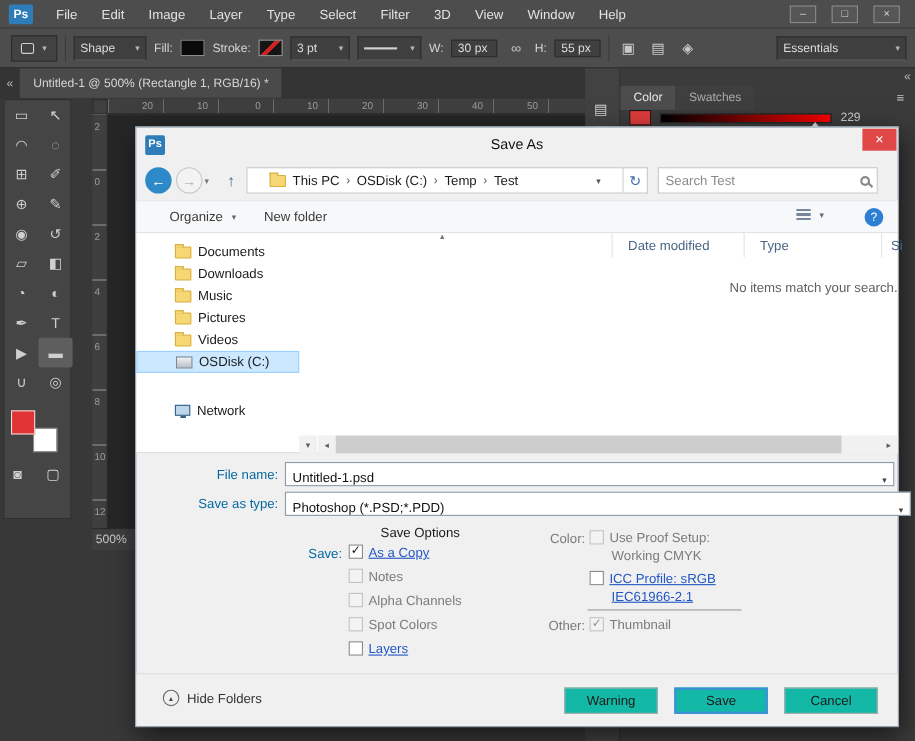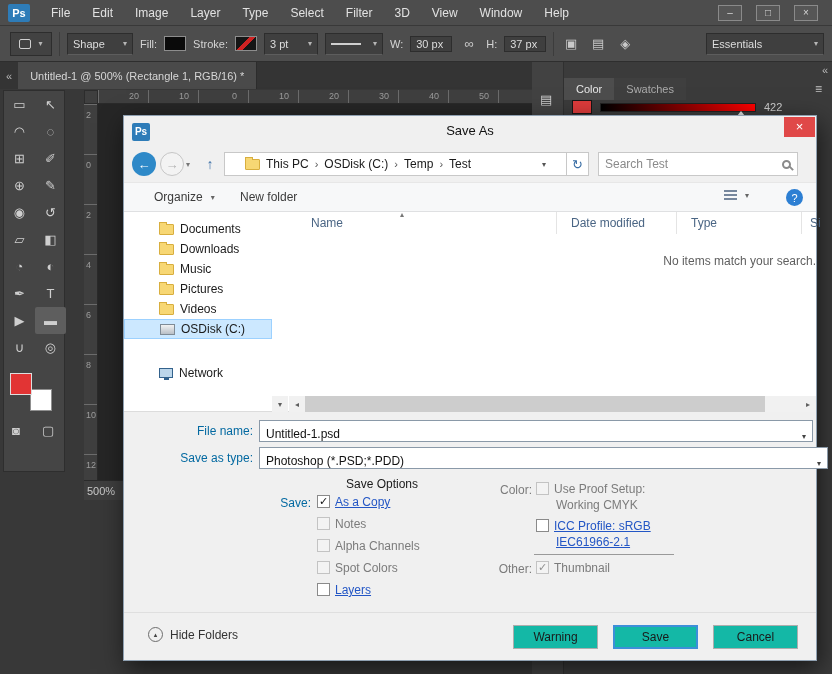--- a/index.html
+++ b/index.html
@@ -160,21 +160,21 @@
     <span class="dd">▾</span>
   </div>
   <div class="ps-combo" style="width:58px">
     <span class="line-sample"></span>
     <span class="dd">▾</span>
   </div>
   <span class="ps-label">W:</span>
   <div class="ps-input">30 px</div>
   <span class="ps-icon">∞</span>
   <span class="ps-label">H:</span>
-  <div class="ps-input">37 px</div>
+  <div class="ps-input">55 px</div>
   <div class="sep"></div>
   <span class="ps-icon">▣</span>
   <span class="ps-icon">▤</span>
   <span class="ps-icon">◈</span>
   <div class="ps-combo workspace">
     <span>Essentials</span>
     <span class="dd">▾</span>
   </div>
 </div>
 
@@ -249,21 +249,21 @@
   <div class="ptabs">
     <div class="ptab active">Color</div>
     <div class="ptab inactive">Swatches</div>
   </div>
   <span class="pmenu">≡</span>
   <div class="color-row">
     <span class="cswatch"></span>
     <span class="cslider">
         <span class="cthumb"></span>
       </span>
-    <span class="cval">422</span>
+    <span class="cval">229</span>
   </div>
 </div>
 
 <div class="dlg">
   <div class="dlg-title">
     <div class="dlg-ico">Ps</div>
     <span>Save As</span>
     <div class="dlg-close">×</div>
   </div>
 
@@ -299,21 +299,20 @@
     </div>
     <div class="cmd-item" style="left:600px">
       <span class="view-ico"></span>
       <span class="dd" style="color:#666">▾</span>
     </div>
     <div class="help-ico">?</div>
   </div>
 
   <div class="browse">
     <span class="sort-glyph">▴</span>
-    <div class="hdr" style="left:165px;width:267px;padding-left:22px">Name</div>
     <div class="hdr b" style="left:432px;width:120px;padding-left:14px">Date modified</div>
     <div class="hdr b" style="left:552px;width:125px;padding-left:14px">Type</div>
     <div class="hdr b" style="left:677px;width:15px;padding-left:8px">Si</div>
 
     <div class="tree-item" style="top:7px">
       <span class="folder-ico"></span>
       <span>Documents</span>
     </div>
     <div class="tree-item" style="top:27px">
       <span class="folder-ico"></span>

